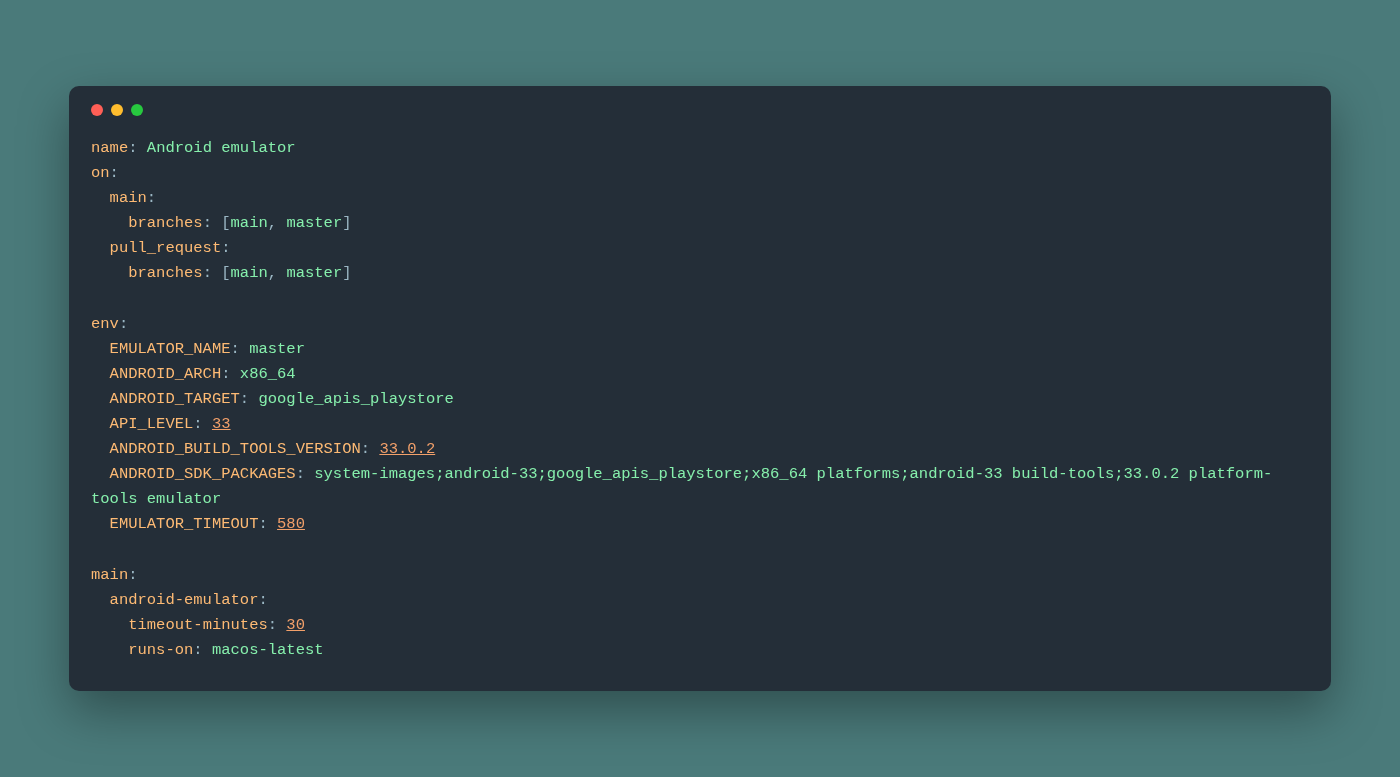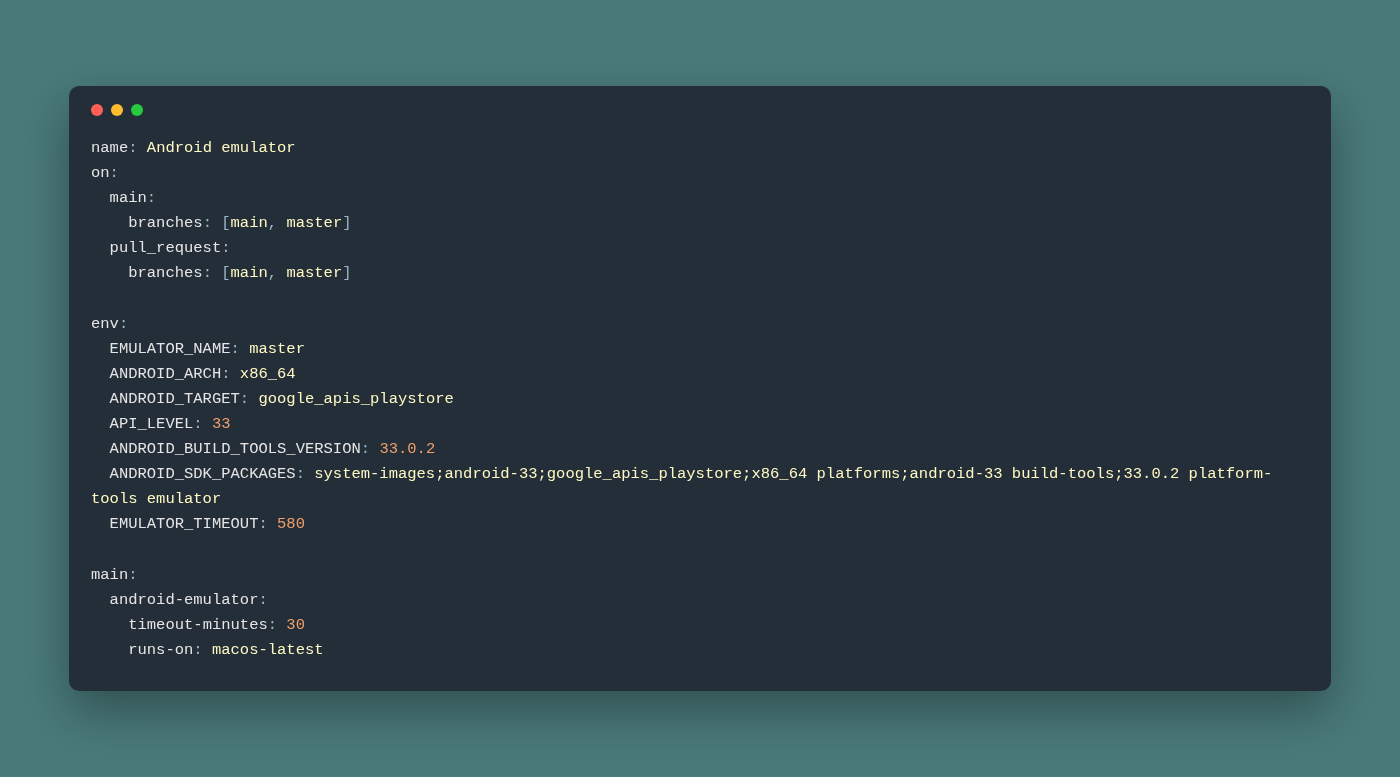--- a/index.html
+++ b/index.html
@@ -30,24 +30,24 @@
   .dot.yellow { background: #ffbd2e; }
   .dot.green { background: #27c93f; }
   pre.code {
     font-family: inherit;
     font-size: 15.5px;
     line-height: 1.62;
     color: #e6e6e6;
     white-space: pre-wrap;
     word-wrap: break-word;
   }
-  .k  { color: #e5e5e5; }  
+  .k  { color: #fdba74; }  
   .p  { color: #9bb7c4; }  
-  .v  { color: #fef9c3; }  
-  .n  { color: #f2a06a; }  
+  .v  { color: #86efac; }  
+  .n  { color: #f2a06a; text-decoration: underline; }  
 </style>
 </head>
 <body>
 
 <div class="window">
   <div class="traffic-lights">
     <div class="dot red"></div>
     <div class="dot yellow"></div>
     <div class="dot green"></div>
   </div>

